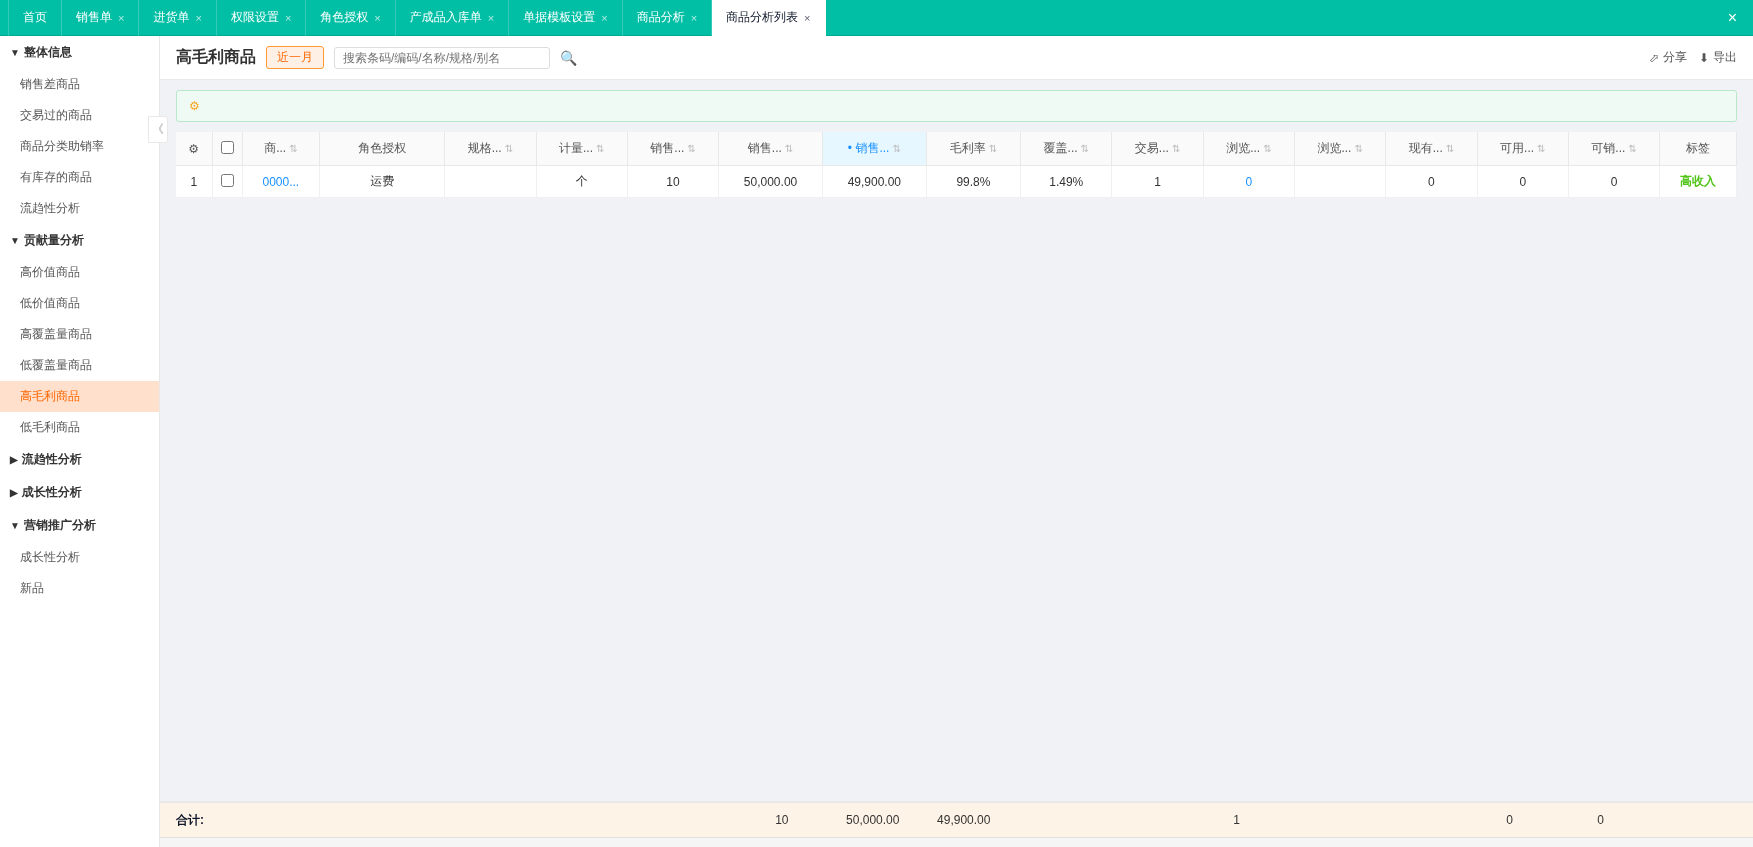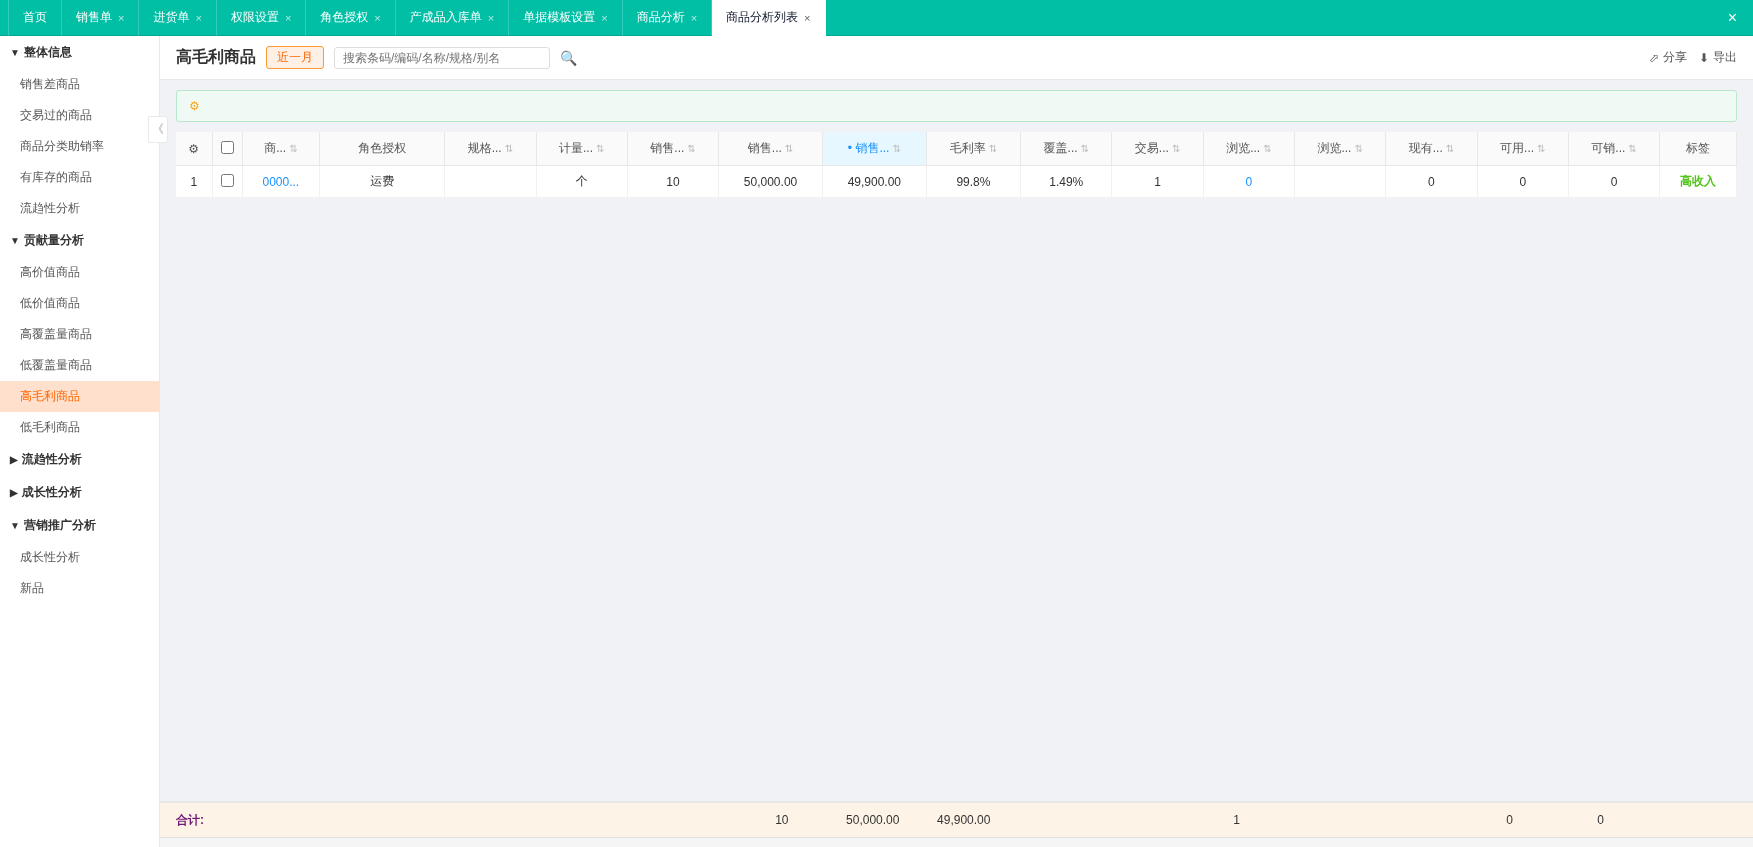--- a/index.html
+++ b/index.html
@@ -226,21 +226,21 @@
     
     .footer-total {
       background: #fdf3e7;
       border-top: 2px solid #e8e8e8;
       padding: 8px 16px;
       display: flex;
       align-items: center;
       min-height: 36px;
     }
     .footer-total-label {
-      color: #701a75;
+      color: #0f172a;
       font-weight: bold;
       width: 60px;
     }
     .footer-cells {
       display: flex;
       flex: 1;
       align-items: center;
     }
     .footer-cell {
       flex: 1;

